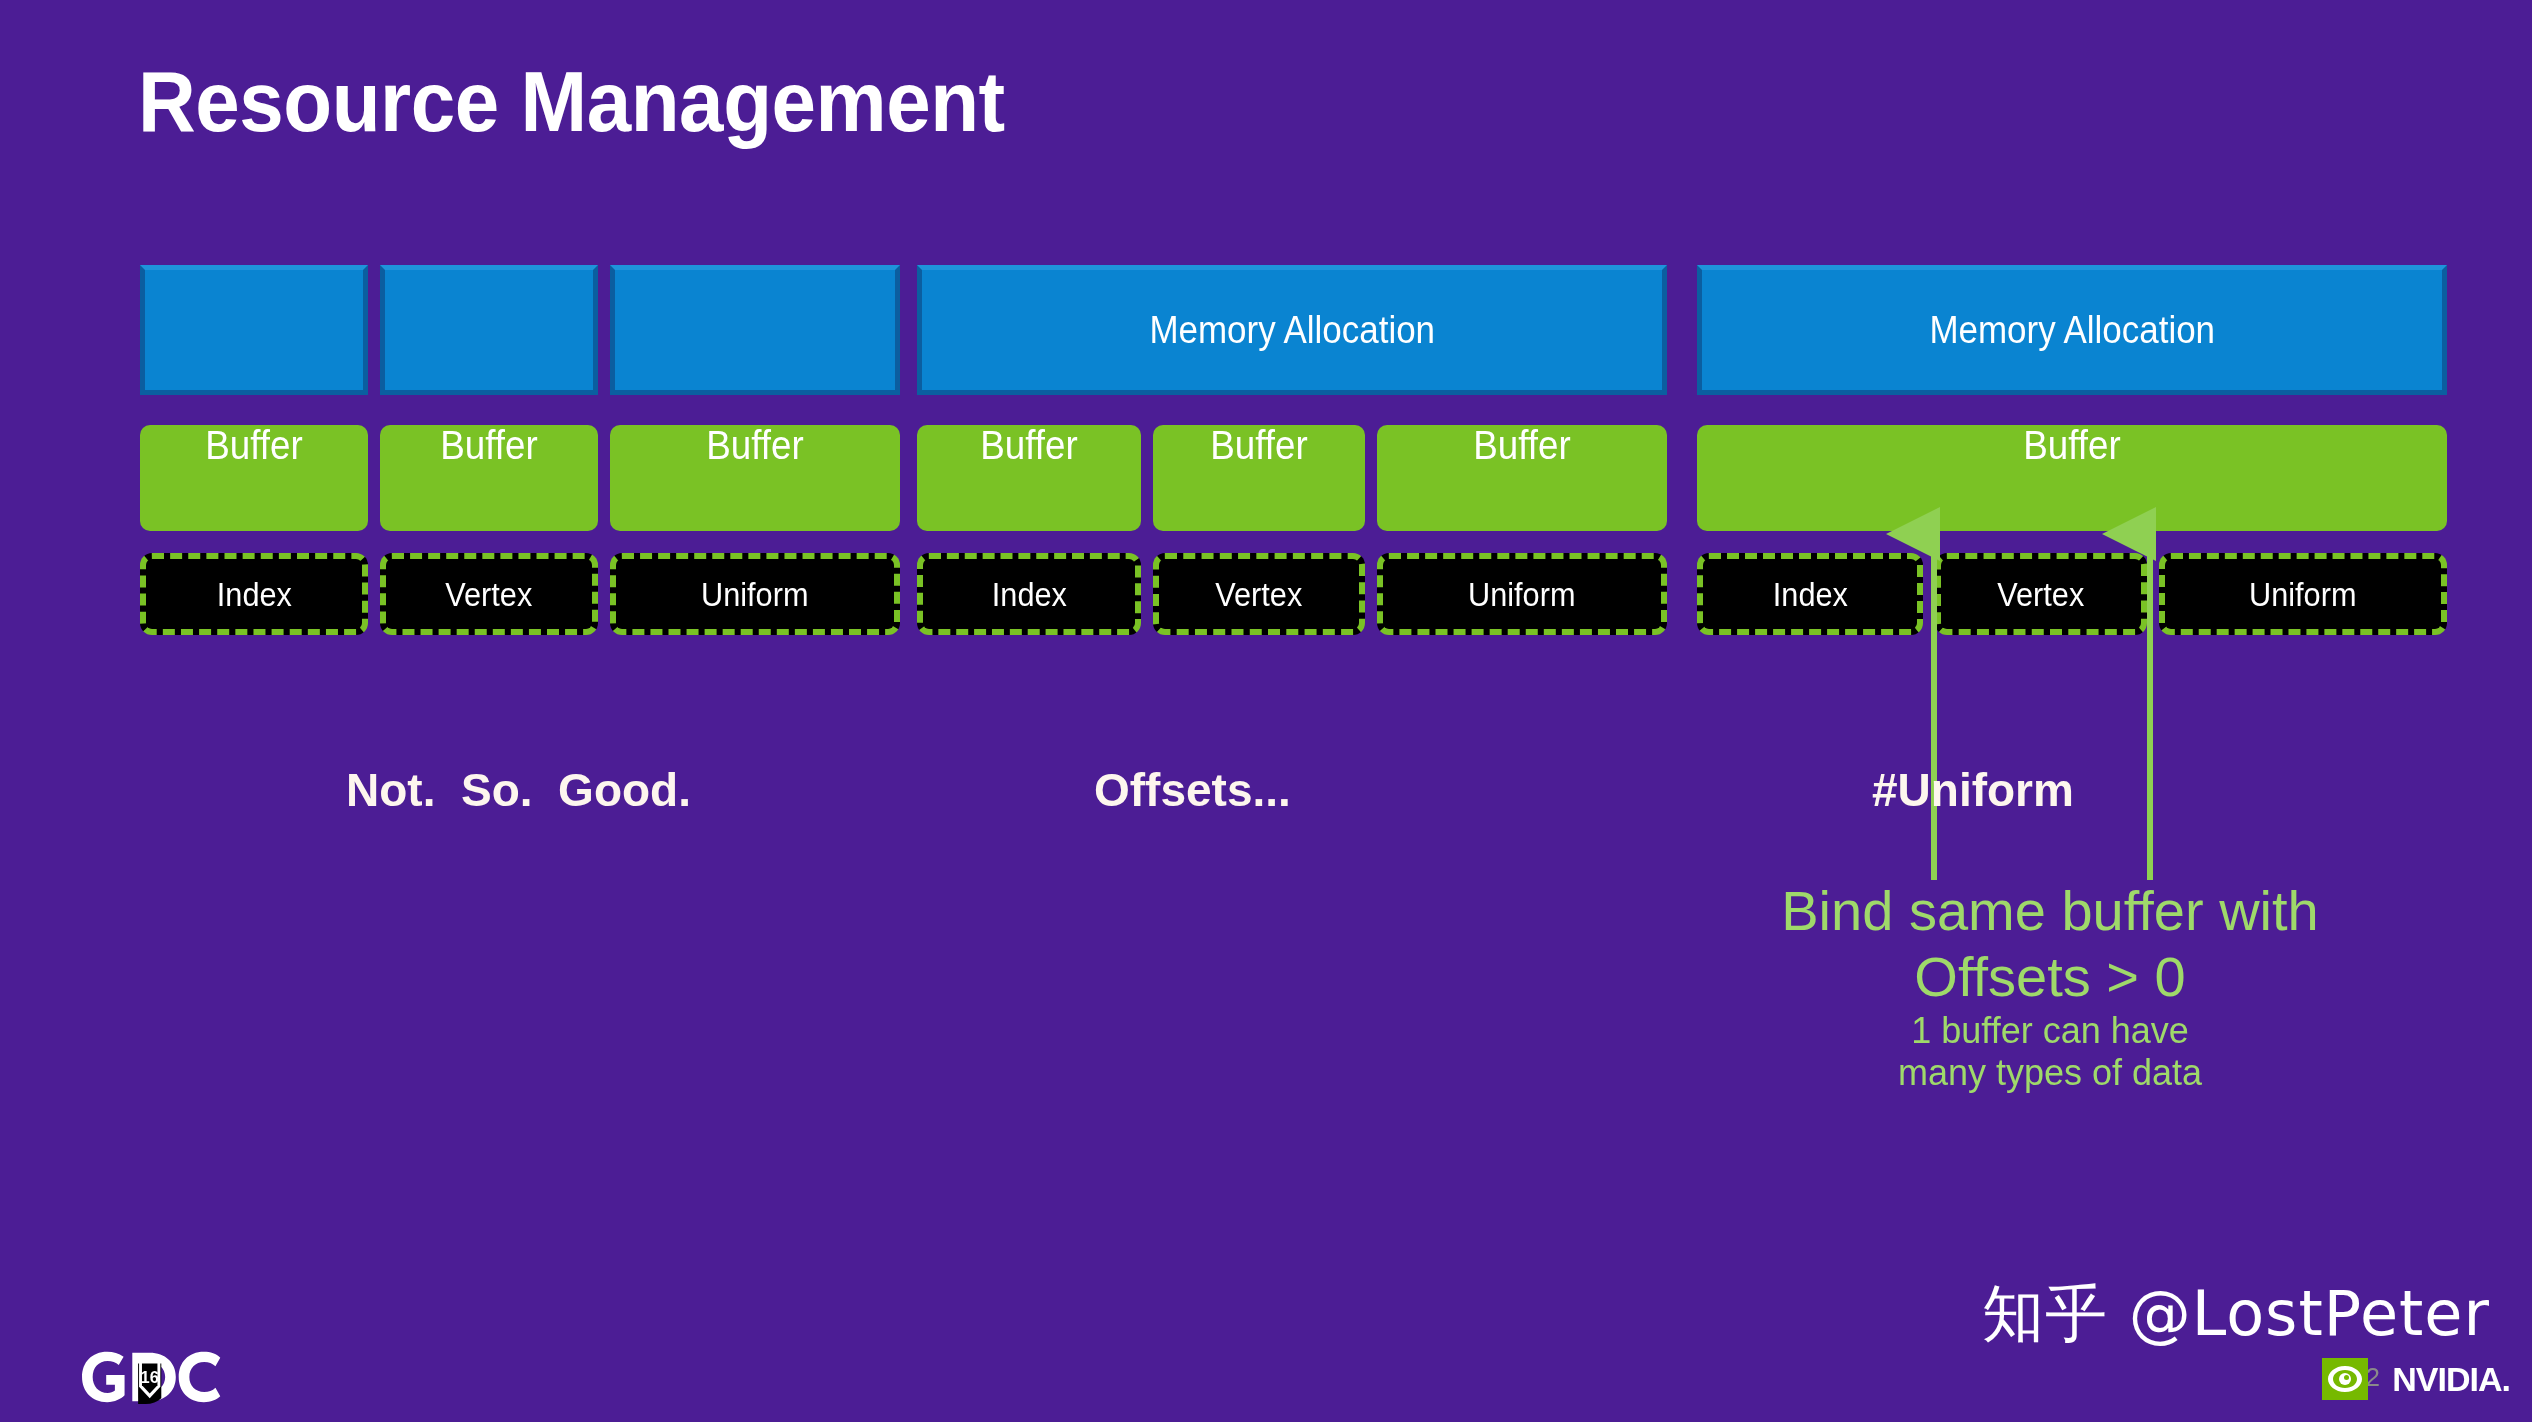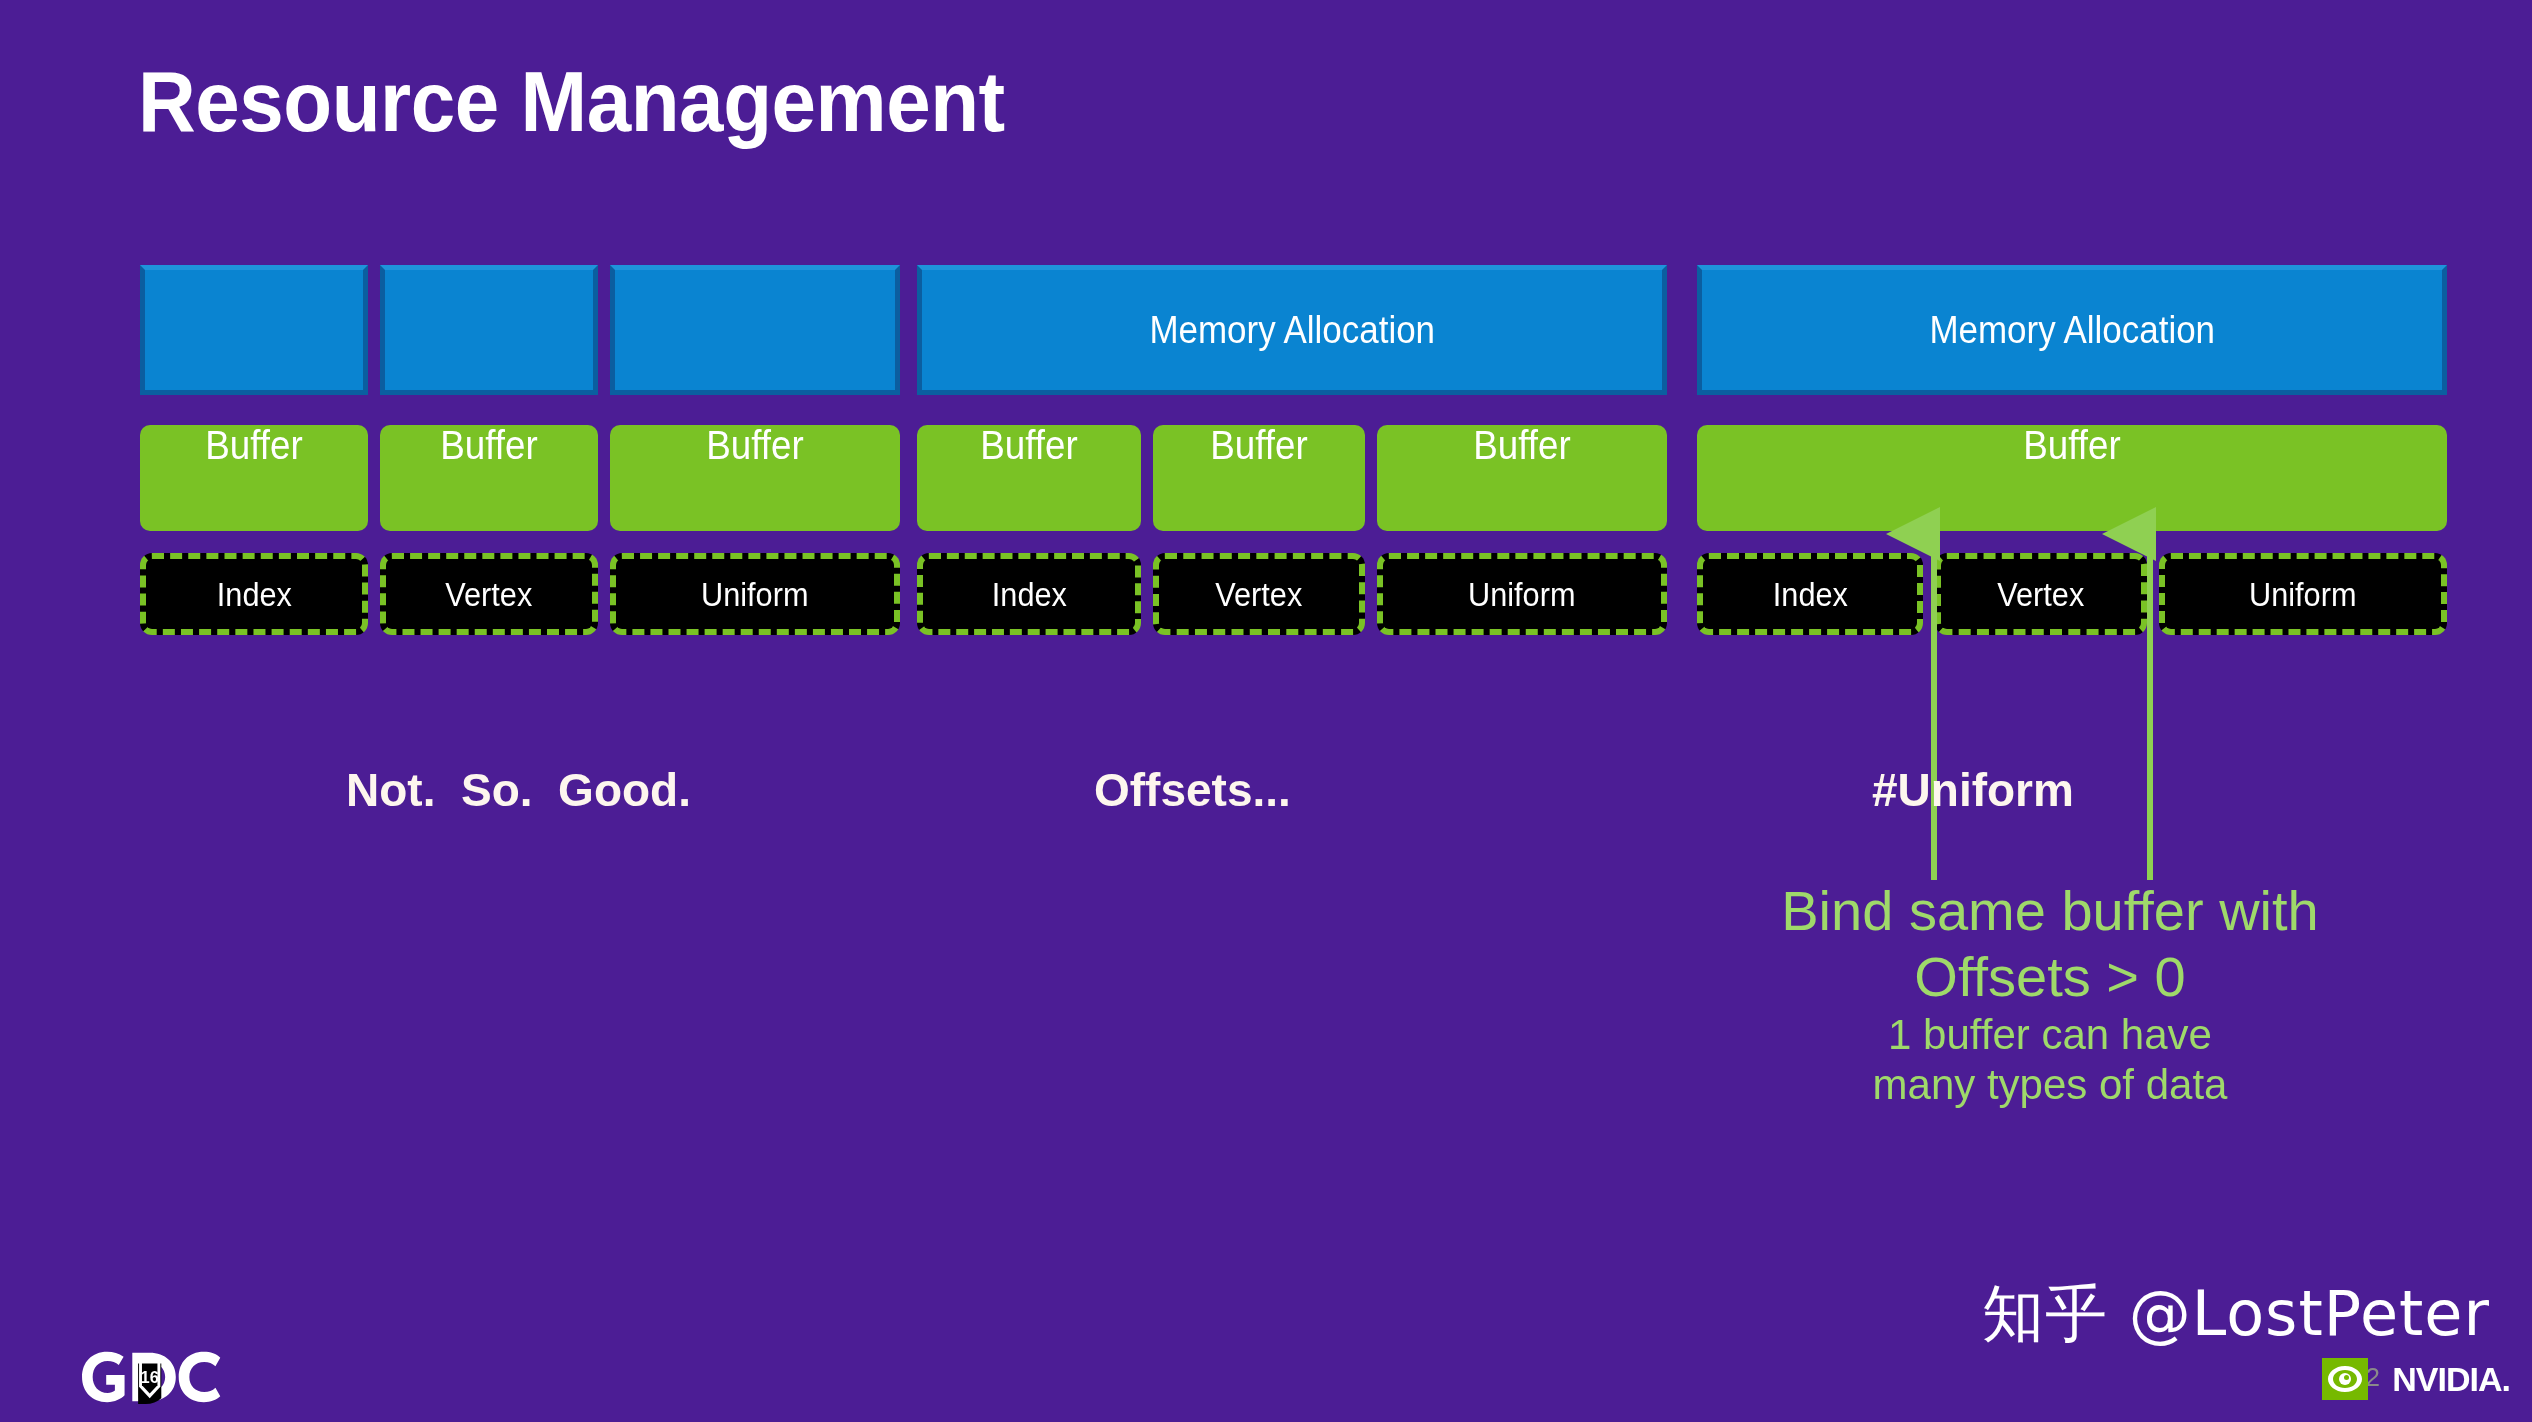--- a/index.html
+++ b/index.html
@@ -70,21 +70,21 @@
 
   
   .arrow-layer{position:absolute;left:0;top:0;width:2532px;height:1422px;pointer-events:none;}
 
   
   .note{
     position:absolute;color:#9fd96a;text-align:center;line-height:1.18;
     white-space:pre-line;
   }
   .note-a{font-size:56px;}
-  .note-b{font-size:42px;}
+  .note-b{font-size:36px;}
 
   
   .gdc{
     position:absolute;left:78px;top:1348px;
     width:155px;height:58px;
   }
   .zhihu{
     position:absolute;right:42px;top:1272px;
     font-size:62px;color:#ffffff;white-space:nowrap;
     font-family:"DejaVu Sans","Liberation Sans",sans-serif;

